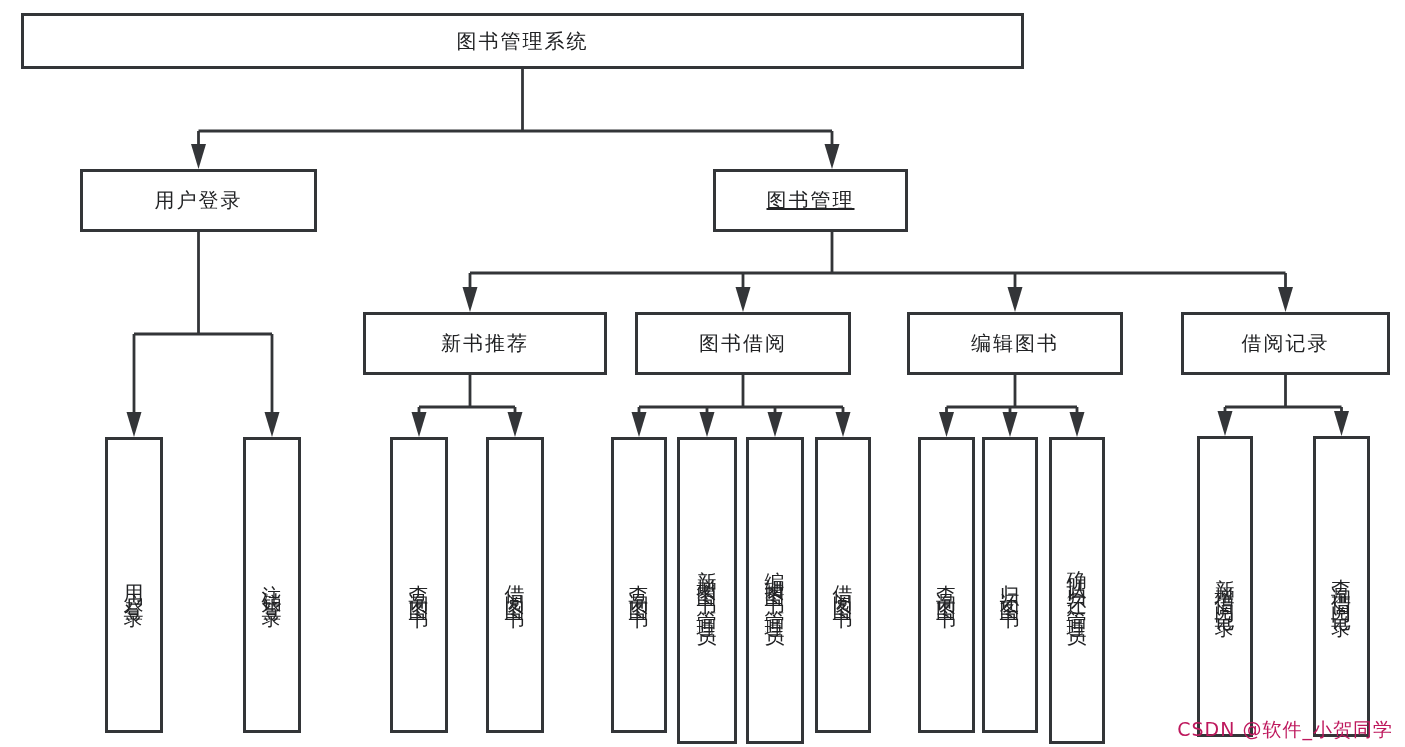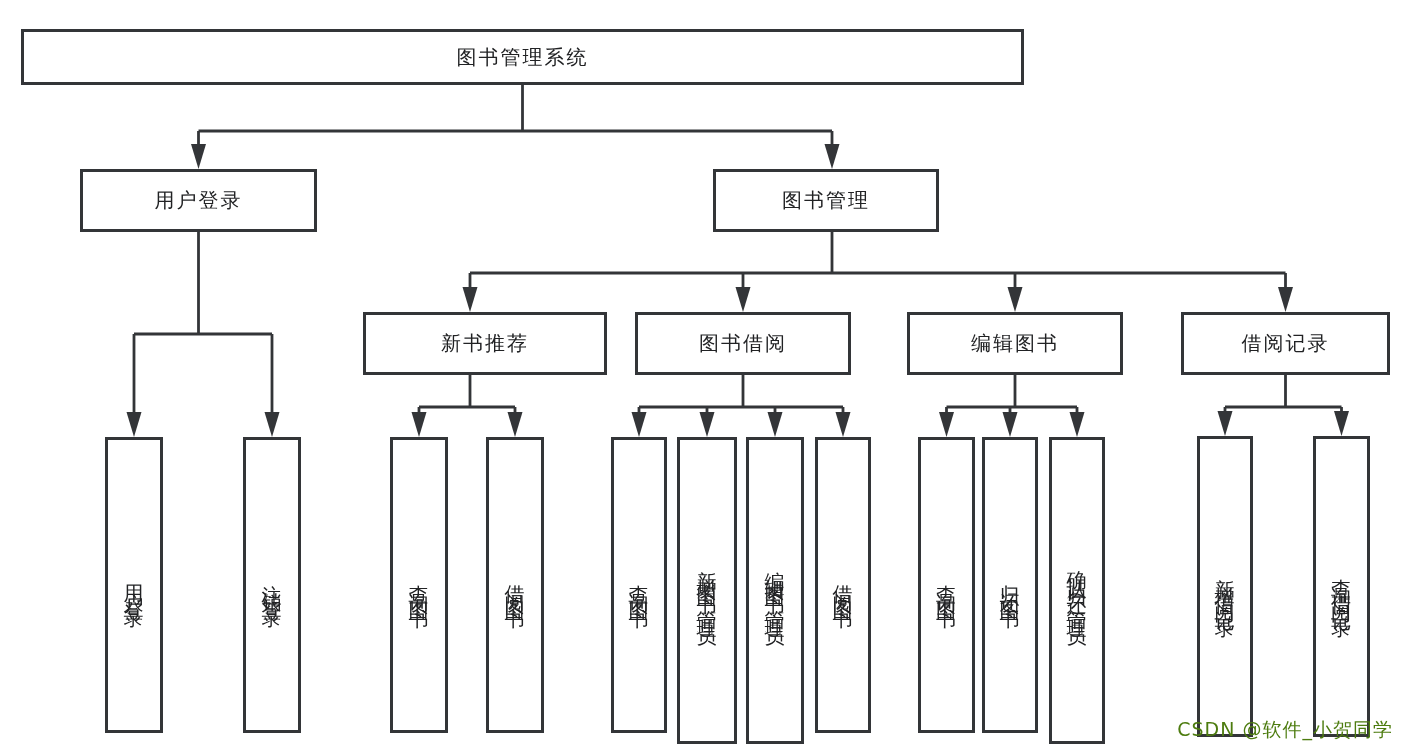--- a/index.html
+++ b/index.html
@@ -32,21 +32,21 @@
   .node.vertical .label {
     writing-mode: vertical-rl;
     letter-spacing: 8px;
     line-height: 1;
   }
   .label { display: block; }
   #watermark {
     position: absolute;
     right: 12px;
     bottom: 4px;
-    color: #4d7c0f;
+    color: #be185d;
     font-size: 19px;
     letter-spacing: 1px;
     white-space: nowrap;
   }
 </style>
 </head>
 <body>
 
 <div id="stage">
   <svg id="connector-svg" viewBox="0 0 1405 747">
@@ -111,27 +111,27 @@
       <g>
         <line x1="1285.5" y1="375" x2="1285.5" y2="407" stroke="#333538" stroke-width="2.8"></line>
         <line x1="1225" y1="407" x2="1341.5" y2="407" stroke="#333538" stroke-width="2.8"></line>
         <line x1="1225" y1="407" x2="1225" y2="418" stroke="#333538" stroke-width="2.8"></line>
         <polygon points="1217.5,411 1232.5,411 1225,436" fill="#333538"></polygon>
         <line x1="1341.5" y1="407" x2="1341.5" y2="418" stroke="#333538" stroke-width="2.8"></line>
         <polygon points="1334,411 1349,411 1341.5,436" fill="#333538"></polygon>
       </g>
     </svg>
   <div id="nodes">
-      <div class="node" style="left: 21px; top: 29px; width: 1003px; height: 56px;">
+      <div class="node" style="left: 21px; top: 13px; width: 1003px; height: 56px;">
         <span class="label">图书管理系统</span>
       </div>
       <div class="node" style="left: 80px; top: 169px; width: 237px; height: 63px;">
         <span class="label">用户登录</span>
       </div>
-      <div class="node" style="left: 713px; top: 169px; width: 226px; height: 63px;">
+      <div class="node" style="left: 713px; top: 169px; width: 195px; height: 63px; text-decoration: underline;">
         <span class="label">图书管理</span>
       </div>
       <div class="node" style="left: 363px; top: 312px; width: 244px; height: 63px;">
         <span class="label">新书推荐</span>
       </div>
       <div class="node" style="left: 635px; top: 312px; width: 216px; height: 63px; justify-content: center;">
         <span class="label">图书借阅</span>
       </div>
       <div class="node" style="left: 907px; top: 312px; width: 216px; height: 63px;">
         <span class="label">编辑图书</span>

